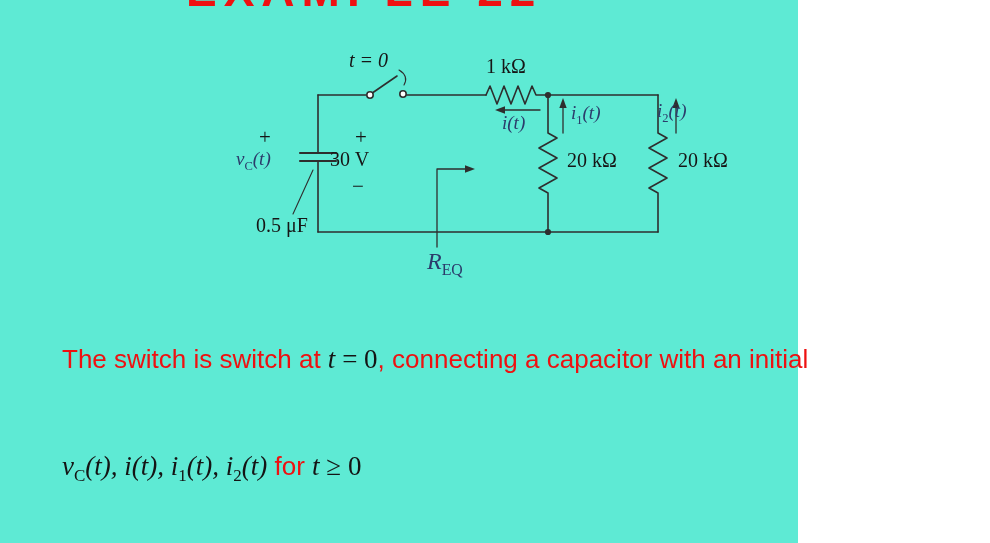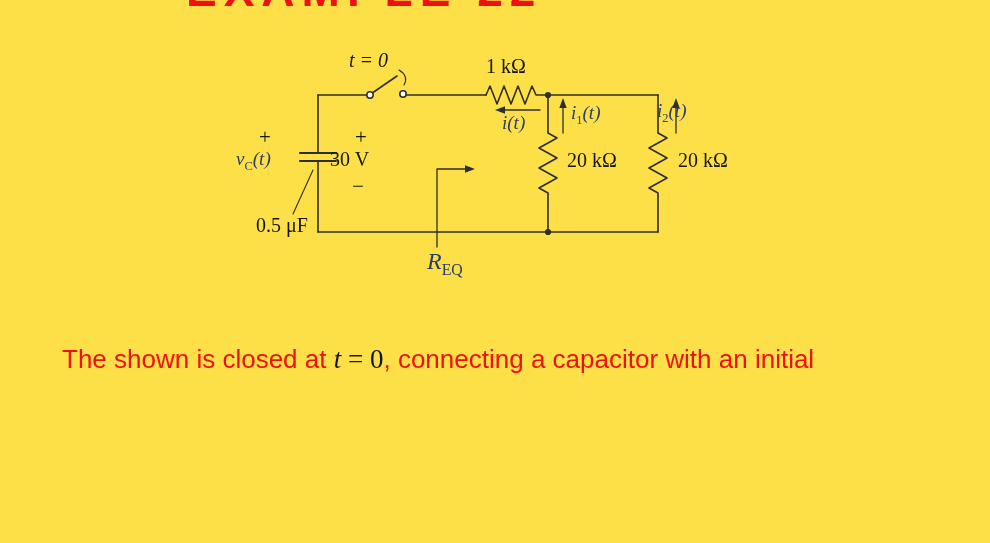--- a/index.html
+++ b/index.html
@@ -4,21 +4,21 @@
 <style>
   :root{
     --red:#ee1111;
     --ink:#141414;
     --navy:#2b3c6b;
     --wire:#2e2e2e;
   }
   html,body{margin:0;padding:0;background:#ffffff;}
   body{width:990px;height:543px;overflow:hidden;position:relative;
        font-family:"Liberation Sans",sans-serif;}
-  .page{position:absolute;inset:0;width:990px;height:543px;background:#fde047;}
+  .page{position:absolute;inset:0;width:798px;height:543px;background:#5eead4;}
 
   
   .clip-strip{position:absolute;left:0;top:0;width:990px;height:11px;overflow:hidden;}
   .clip-text{position:absolute;left:186px;top:-37px;font-size:46px;font-weight:bold;
              letter-spacing:7px;color:var(--red);white-space:nowrap;}
 
   
   .circuit-svg{position:absolute;left:0;top:0;}
   .wiregroup{stroke:var(--wire);}
   .wfill{fill:var(--wire);stroke:none;}
@@ -96,17 +96,18 @@
   <span class="clabel" style="left:259px;top:127px;font-size:21px">+</span>
   <span class="clabel navy" style="left:236px;top:149px"><span>v</span><sub>C</sub><span>(t)</span></span>
   <span class="clabel" style="left:256px;top:215px">0.5 μF</span>
 
   <span class="clabel" style="left:355px;top:127px;font-size:21px">+</span>
   <span class="clabel" style="left:330px;top:149px">30 V</span>
   <span class="clabel" style="left:352px;top:176px;font-size:21px">−</span>
 
   <span class="clabel navy" style="left:427px;top:249px;font-size:24px"><span>R</span><sub>EQ</sub></span>
 
-  <p class="tline" style="top:344px"><span class="red">The shown is closed at </span><span class="mvar">t</span><span class="mnum"> = 0</span><span class="red">, connecting a capacitor with an initial</span></p>
+  <p class="tline" style="top:344px"><span class="red">The switch is switch at </span><span class="mvar">t</span><span class="mnum"> = 0</span><span class="red">, connecting a capacitor with an initial</span></p>
 
 
+  <p class="tline" style="top:451px"><span class="mvar">v</span><sub>C</sub><span class="mvar">(t), i(t), i</span><sub>1</sub><span class="mvar">(t), i</span><sub>2</sub><span class="mvar">(t)</span><span class="red"> for </span><span class="mvar">t</span><span class="mnum"> ≥ 0</span></p>
 
 </div>
 
 </body></html>

